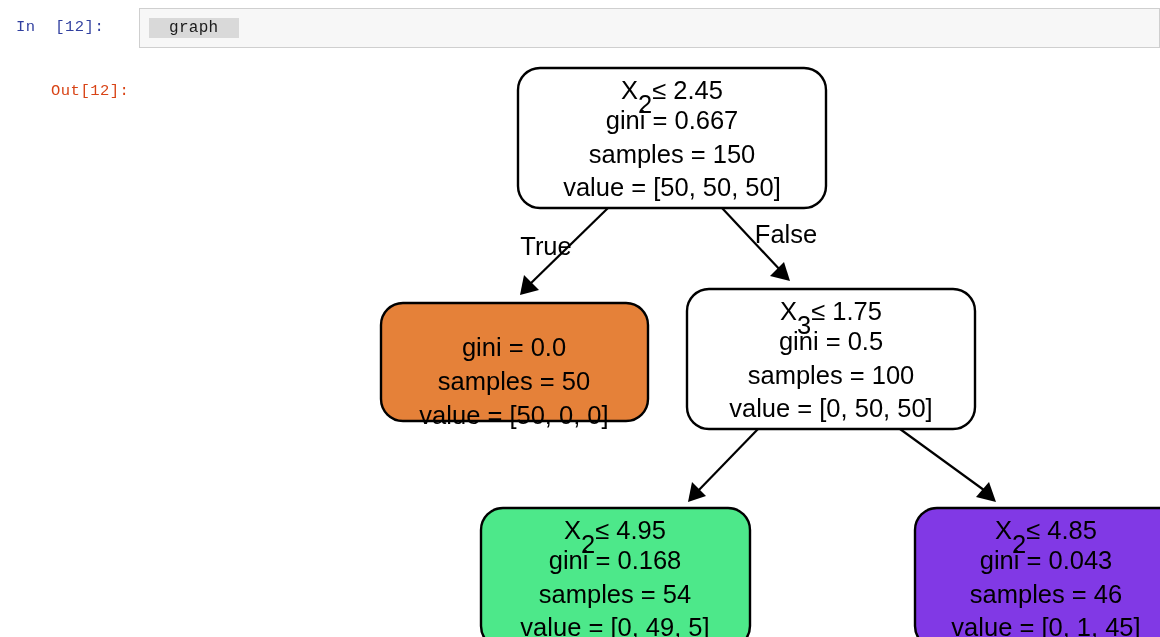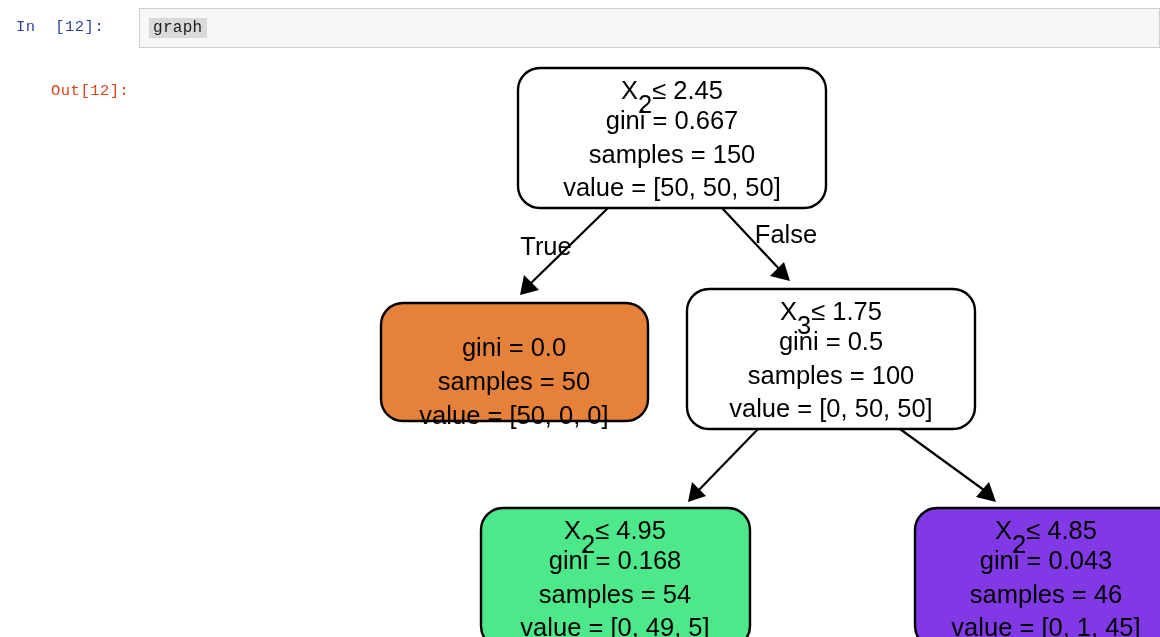--- a/index.html
+++ b/index.html
@@ -45,21 +45,21 @@
     border: 1px solid #cfcfcf;
     box-sizing: border-box;
   }
   #input-code {
     position: absolute;
     left: 9px; top: 9px;
     font-family: "Liberation Mono", monospace;
     font-size: 16px;
     color: #1a1a1a;
     background: #d9d9d9;
-    padding: 1px 4px;
+    padding: 1px 20px;
     white-space: pre;
     letter-spacing: 0.3px;
   }
 
   
   #tree-output {
     position: absolute;
     left: 0; top: 0;
     width: 1160px; height: 637px;
   }

